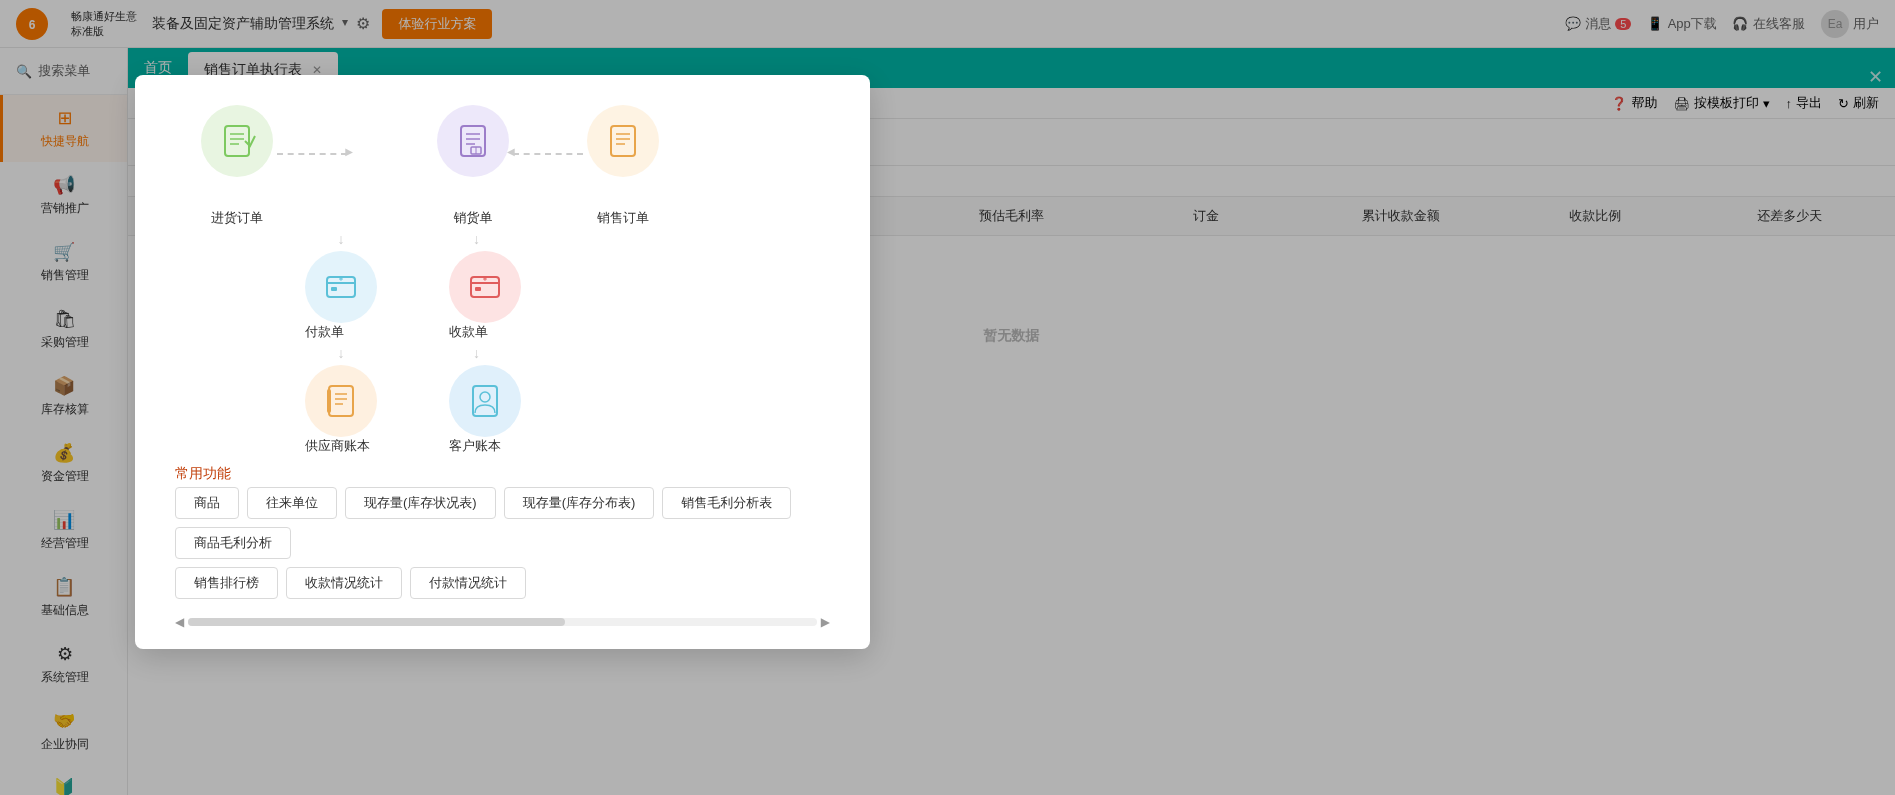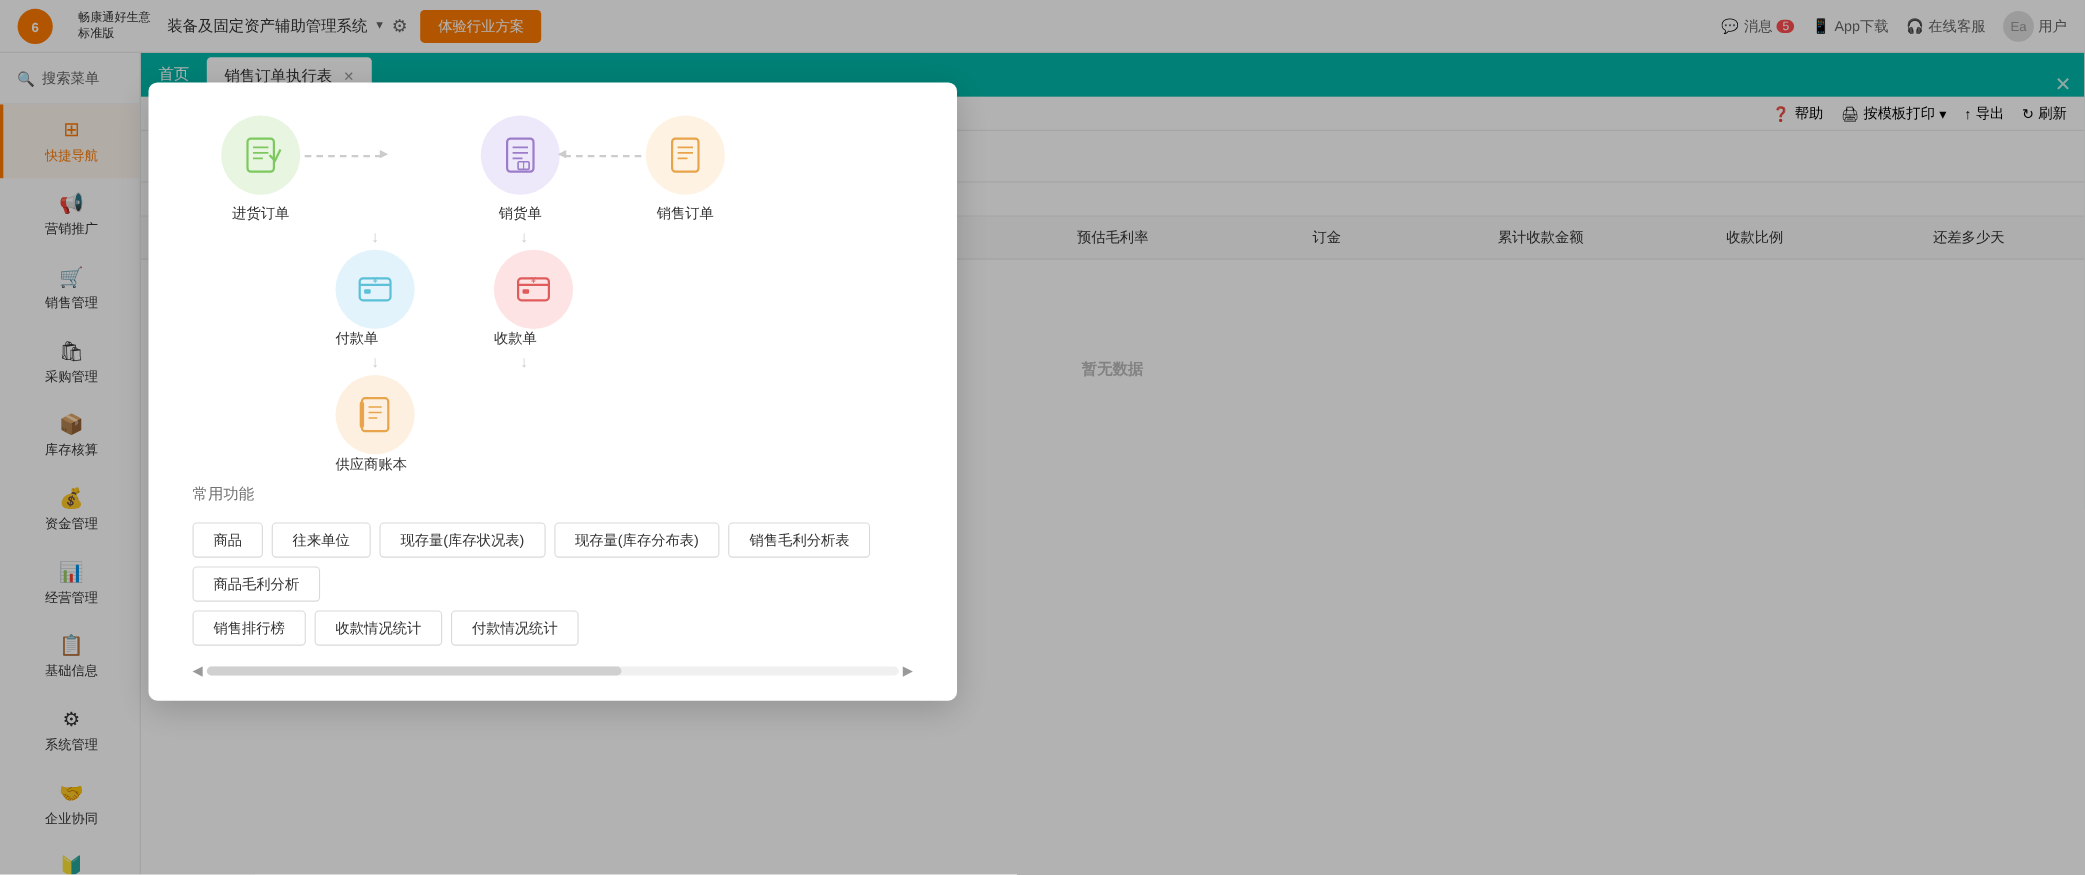--- a/index.html
+++ b/index.html
@@ -57,25 +57,25 @@
     .table-col { flex: 1; font-size: 13px; color: #333; font-weight: 500; text-align: center; min-width: 80px; }
     .no-data { display: flex; align-items: center; justify-content: center; height: 200px; color: #bbb; font-size: 14px; font-weight: bold; }
 
     
     .overlay-backdrop { position: fixed; top: 0; left: 0; width: 100%; height: 100%; background: rgba(0,0,0,0.3); z-index: 100; }
 
     
     .popup { position: fixed; top: 75px; left: 135px; width: 735px; background: #fff; border-radius: 8px; box-shadow: 0 8px 32px rgba(0,0,0,0.18); z-index: 200; padding: 30px 40px 20px 40px; }
     .flow-node { display: flex; flex-direction: column; align-items: center; gap: 8px; }
     .flow-circle { width: 72px; height: 72px; border-radius: 50%; display: flex; align-items: center; justify-content: center; font-size: 28px; }
-    .flow-label { font-size: 13px; color: #333; text-align: left; }
+    .flow-label { font-size: 13px; color: #333; text-align: left; margin-top: 24px; }
 
     
     .common-func { margin-top: 10px; }
-    .common-func-title { font-size: 14px; color: #737373; font-weight: 500; margin-bottom: 16px; }
+    .common-func-title { font-size: 14px; color: #c2410c; font-weight: 500; margin-bottom: 4px; }
     .func-buttons { display: flex; flex-wrap: wrap; gap: 8px; }
     .func-btn { border: 1px solid #d9d9d9; border-radius: 4px; padding: 6px 18px; font-size: 13px; color: #333; background: #fff; cursor: pointer; white-space: nowrap; }
 
     
     .popup-scrollbar { margin-top: 16px; display: flex; align-items: center; gap: 4px; }
     .scrollbar-track { flex: 1; height: 8px; background: #f0f0f0; border-radius: 4px; }
     .scrollbar-thumb { width: 60%; height: 8px; background: #d0d0d0; border-radius: 4px; }
     .scroll-arrow { color: #999; font-size: 12px; cursor: pointer; }
   </style>
 </head>
@@ -357,20 +357,30 @@
             <text x="20" y="14" font-size="8" fill="#e05c5c" text-anchor="middle">¥</text>
           </svg>
         </div>
         <span class="flow-label">收款单</span>
       </div>
 
       <div style="margin-right:130px; padding:4px 0; align-self:flex-start; margin-left:36px;">
         <div style="text-align:center; color:#ccc; font-size:14px;">↓</div>
       </div>
 
+      <div style="margin-right:130px; align-self:flex-start; margin-left:12px;">
+        <div class="flow-circle" style="background:#e0f0fb;">
+          <svg width="40" height="40" viewBox="0 0 40 40">
+            <rect x="8" y="5" width="24" height="30" rx="3" fill="none" stroke="#5bc0d8" stroke-width="2"></rect>
+            <circle cx="20" cy="16" r="5" fill="none" stroke="#5bc0d8" stroke-width="1.5"></circle>
+            <path d="M10 32 Q10 24 20 24 Q30 24 30 32" fill="none" stroke="#5bc0d8" stroke-width="1.5"></path>
+          </svg>
+        </div>
+        <span class="flow-label">客户账本</span>
+      </div>
     </div>
   </div>
 
   <div class="common-func">
     <div class="common-func-title">常用功能</div>
     <div class="func-buttons">
       <button class="func-btn">商品</button>
       <button class="func-btn">往来单位</button>
       <button class="func-btn">现存量(库存状况表)</button>
       <button class="func-btn">现存量(库存分布表)</button>

